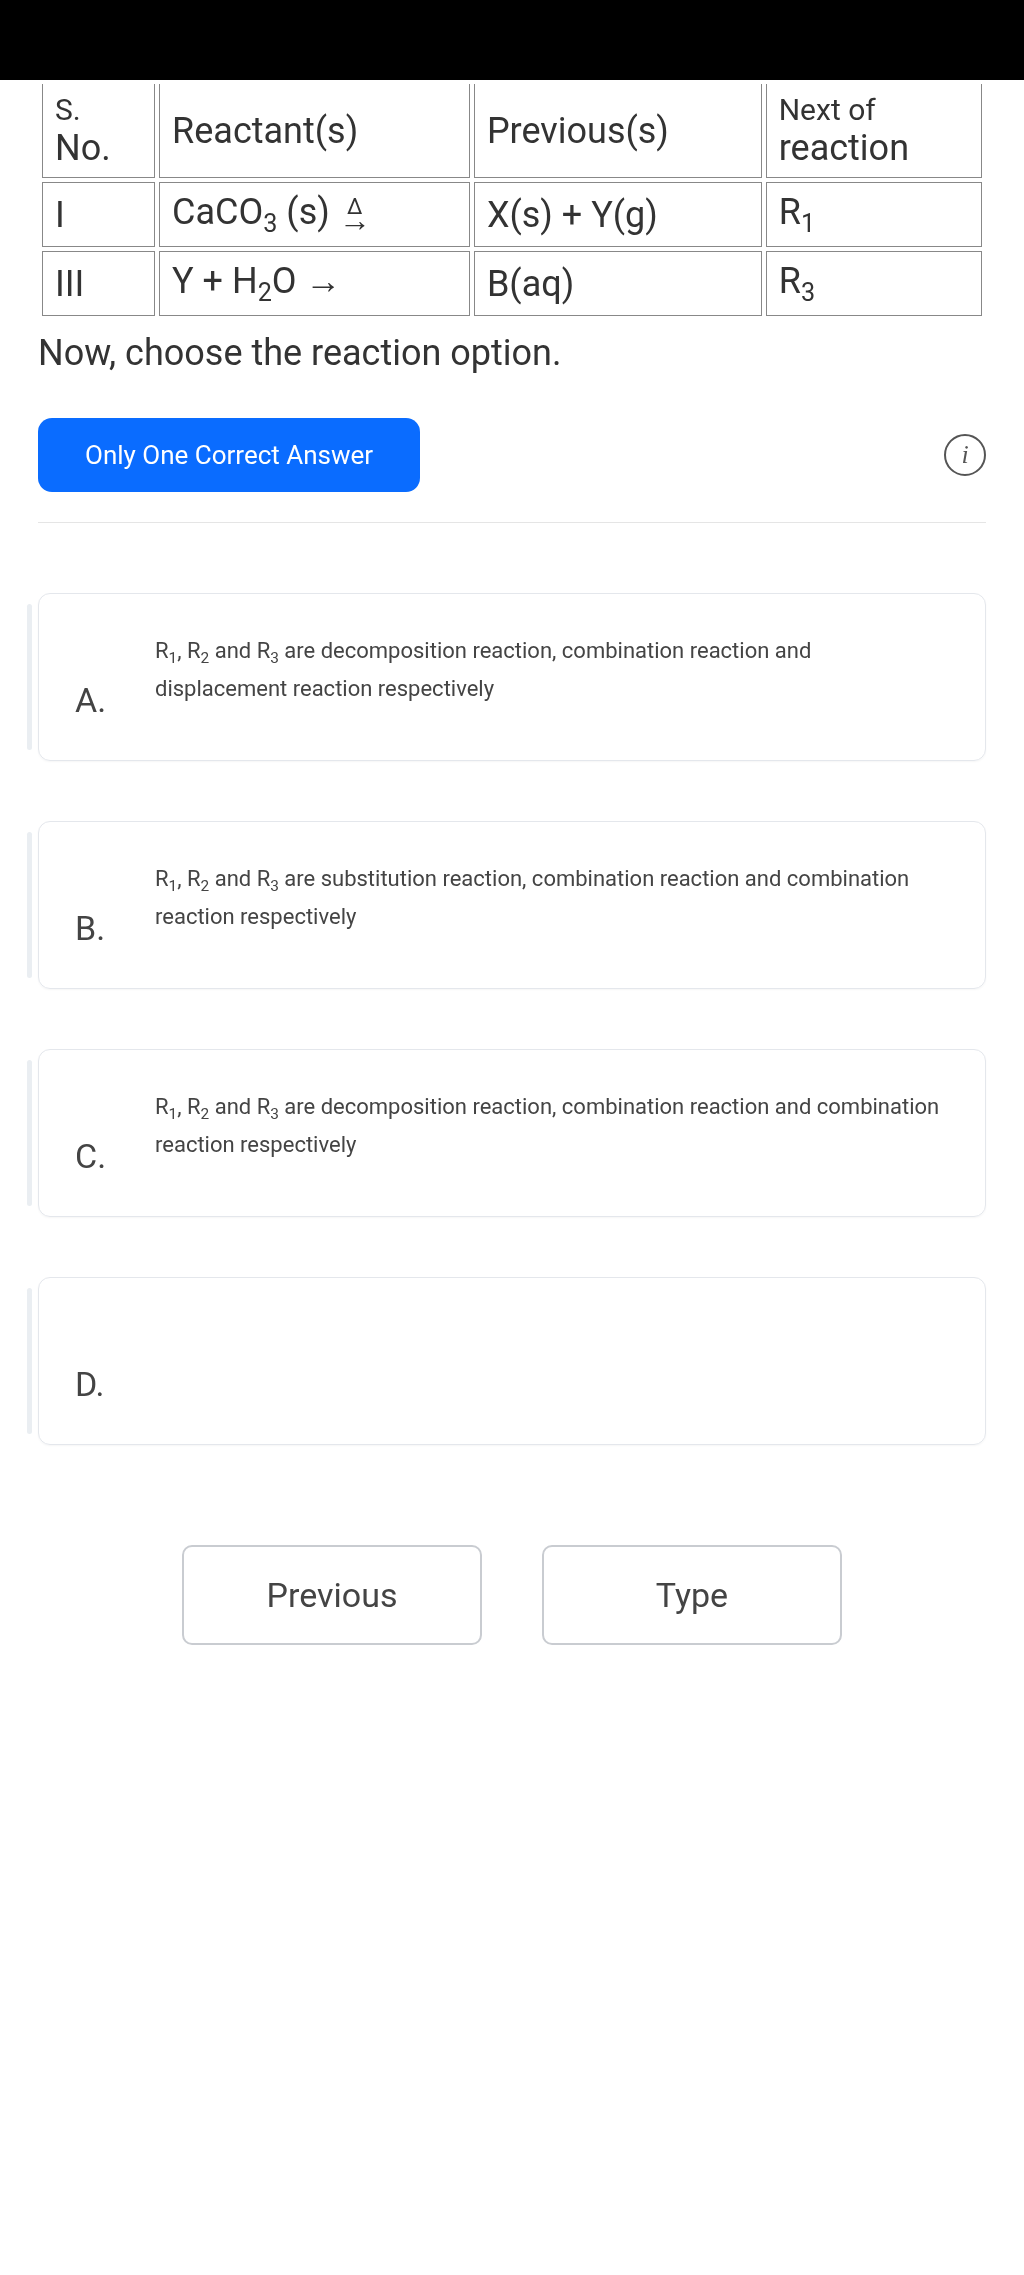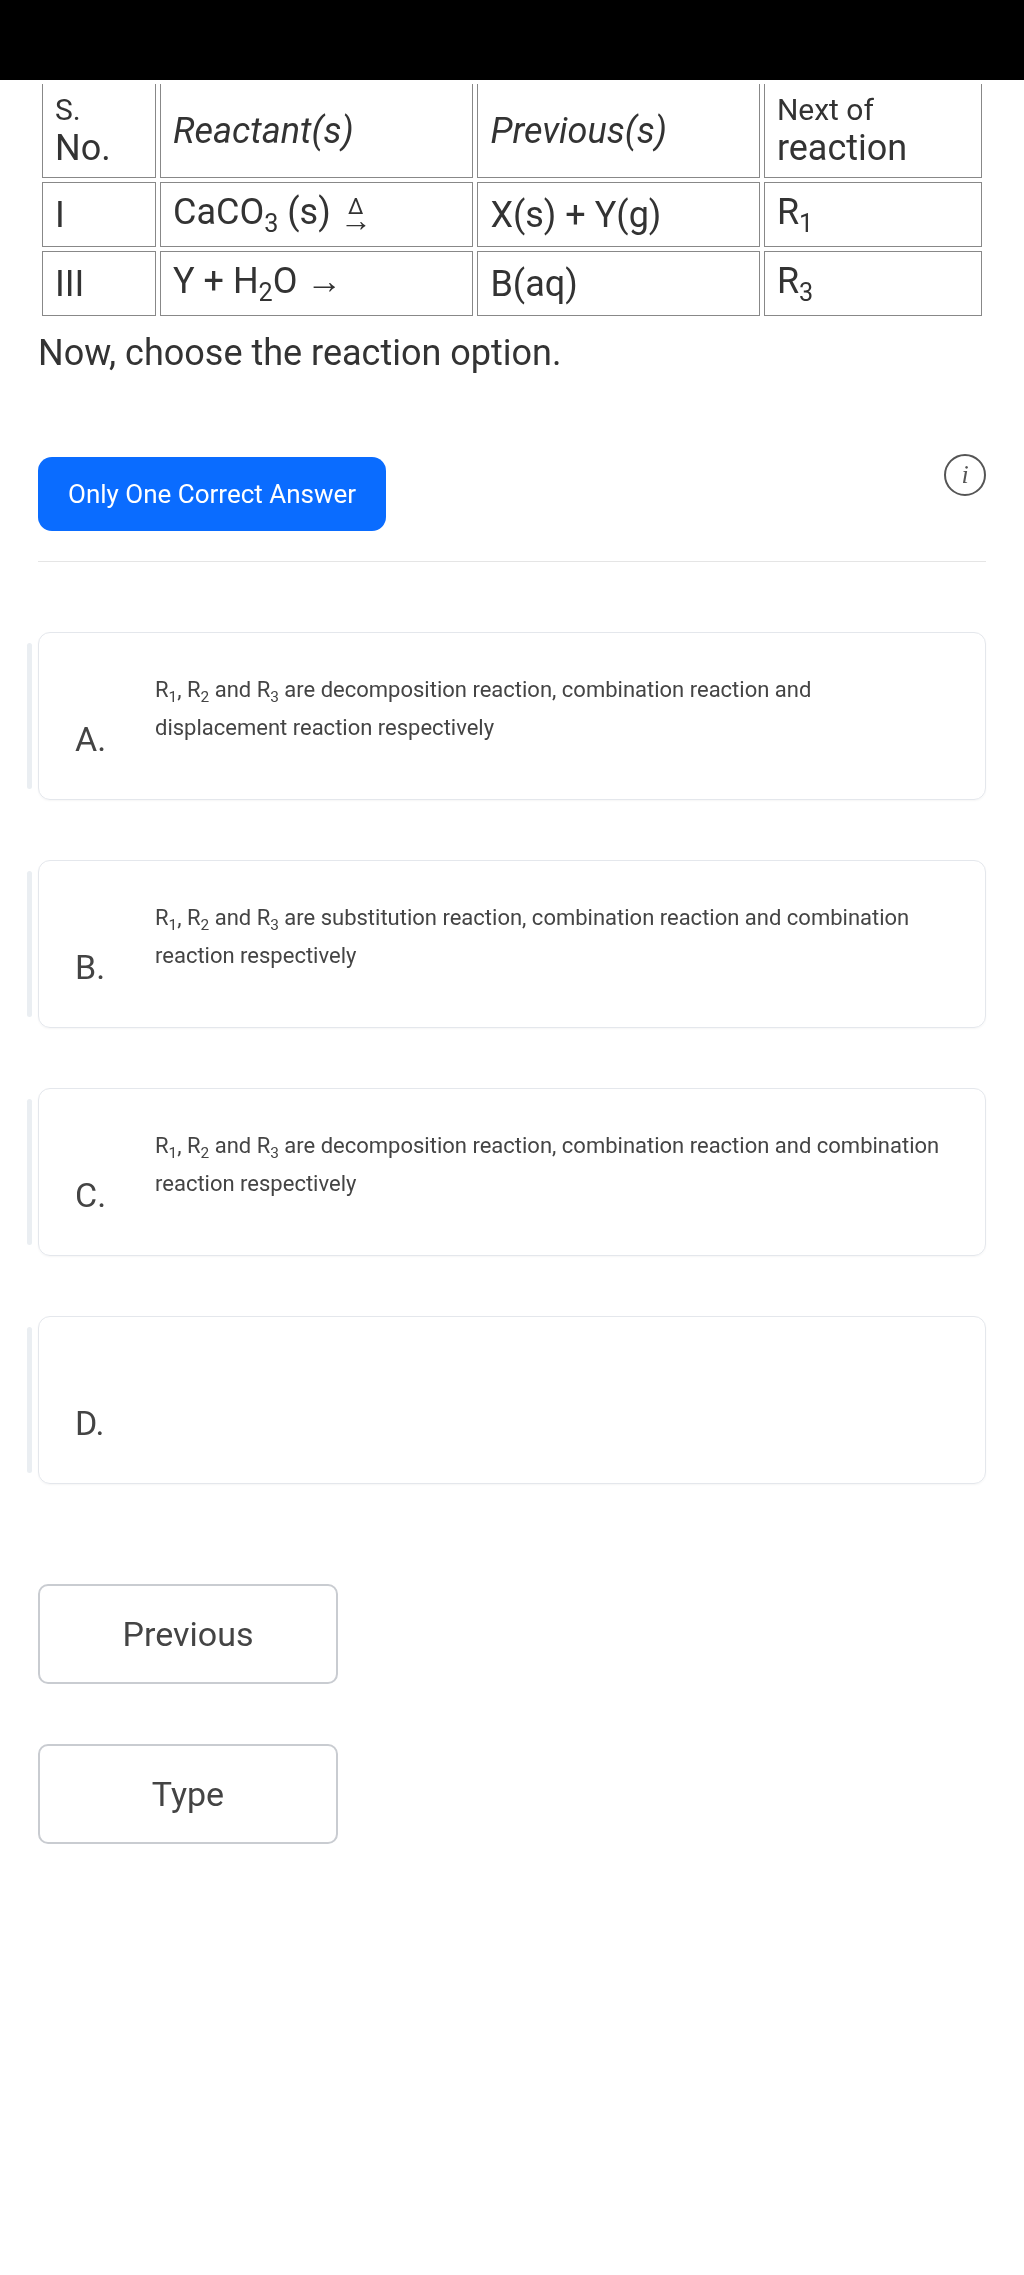--- a/index.html
+++ b/index.html
@@ -3,34 +3,34 @@
 <meta charset="utf-8">
 <style>
 * { box-sizing: border-box; margin: 0; padding: 0; }
 body { font-family: -apple-system, BlinkMacSystemFont, 'Segoe UI', Roboto, Arial, sans-serif; background: #fff; width: 1024px; }
 .topbar { background: #000; height: 80px; width: 100%; }
 .content { padding: 0 38px; }
 .qtable { width: 100%; border-collapse: separate; border-spacing: 4px 4px; font-size: 36px; color: #333; }
 .qtable td { border: 1px solid #888; padding: 8px 12px; vertical-align: middle; }
 .hdr-partial { border-top: none !important; }
 .cutcell { font-size: 30px; }
-.reactcell { font-size: 36px; font-style: italic; }
+.reactcell { font-size: 36px; }
 sub { font-size: 0.7em; vertical-align: sub; }
 .arrow-delta { display: inline-flex; flex-direction: column; align-items: center; line-height: 0.5; vertical-align: middle; }
 .arrow-delta .delta { font-size: 22px; }
 .arrow-delta .arr { font-size: 32px; }
 .prompt-line { font-size: 36px; color: #333; padding: 12px 0 40px 0; }
 .pill-row { display: flex; justify-content: space-between; align-items: center; padding: 4px 0 30px 0; border-bottom: 1px solid #e5e5e5; margin-bottom: 70px; }
-.pill { background: #0a6cff; color: #fff; font-size: 26px; padding: 22px 30px; border-radius: 14px; margin-top: 39px; }
+.pill { background: #0a6cff; color: #fff; font-size: 26px; padding: 22px 47px; border-radius: 14px; }
 .info-icon { width: 42px; height: 42px; border: 2.5px solid #555; border-radius: 50%; display: flex; align-items: center; justify-content: center; font-size: 26px; color: #555; font-family: Georgia, serif; font-style: italic; }
 .option-card { display: flex; align-items: flex-start; border: 1px solid #e4e7ec; border-radius: 12px; padding: 40px 36px; margin-bottom: 60px; box-shadow: 0 1px 2px rgba(0,0,0,0.04); position: relative; }
 .option-card::before { content: ""; position: absolute; left: -12px; top: 10px; bottom: 10px; width: 5px; background: #eaeef2; border-radius: 3px; }
 .option-letter { font-size: 34px; color: #444; width: 80px; flex-shrink: 0; padding-top: 46px; }
 .option-text { font-size: 22px; color: #444; line-height: 1.55; }
-.nav-row { display: flex; justify-content: center; gap: 60px; padding: 40px 0 60px 0; flex-direction: column; }
+.nav-row { display: flex; justify-content: center; gap: 60px; padding: 40px 0 60px 0; }
 .nav-btn { border: 2px solid #c9ccd1; border-radius: 10px; padding: 28px 0; width: 300px; text-align: center; font-size: 34px; color: #444; background: #fff; }
 </style>
 </head>
 <body>
 
 <div class="topbar"></div>
 
 <div class="content">
 
   <table class="qtable">

